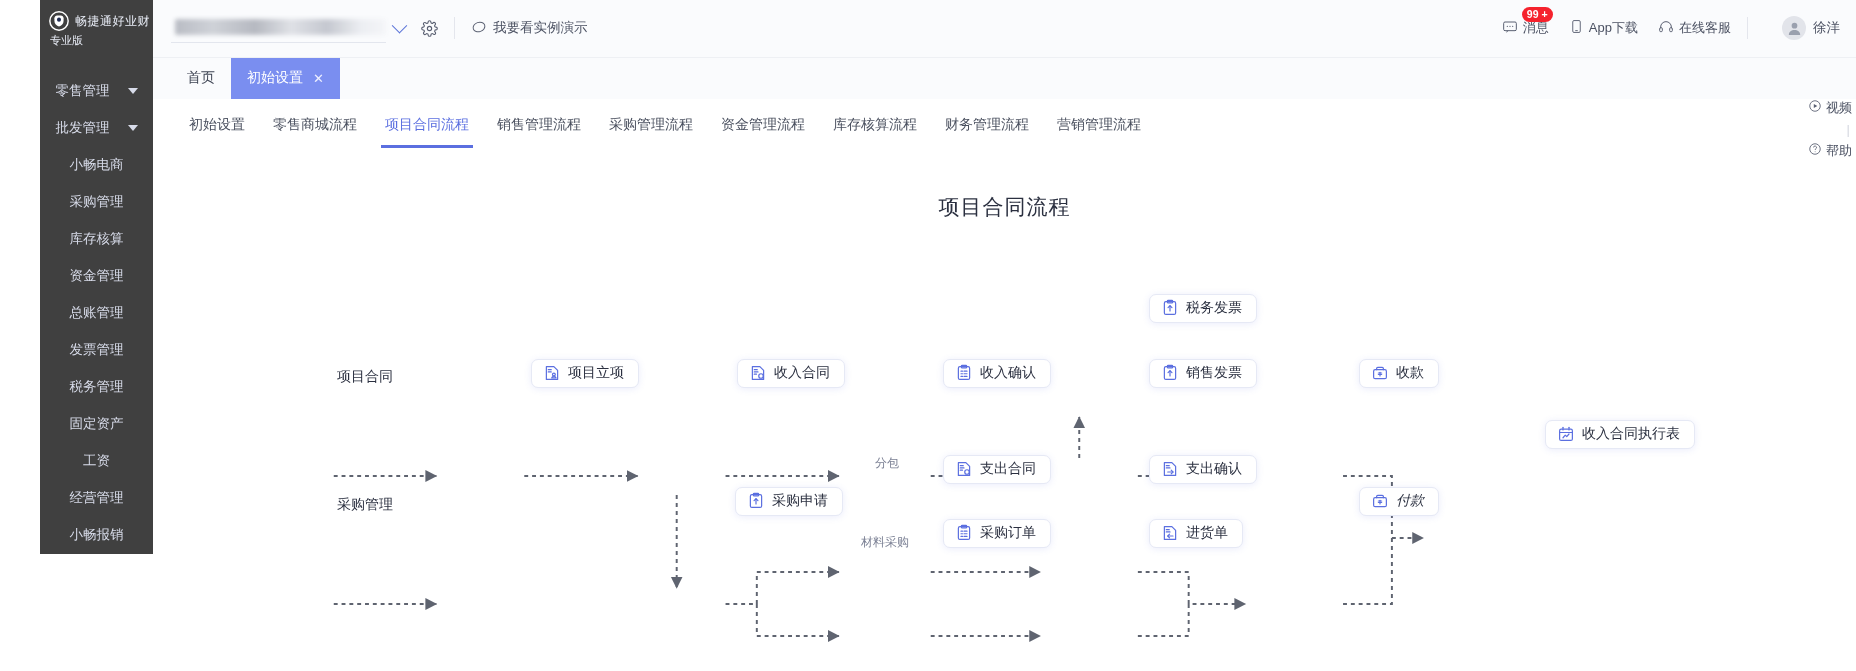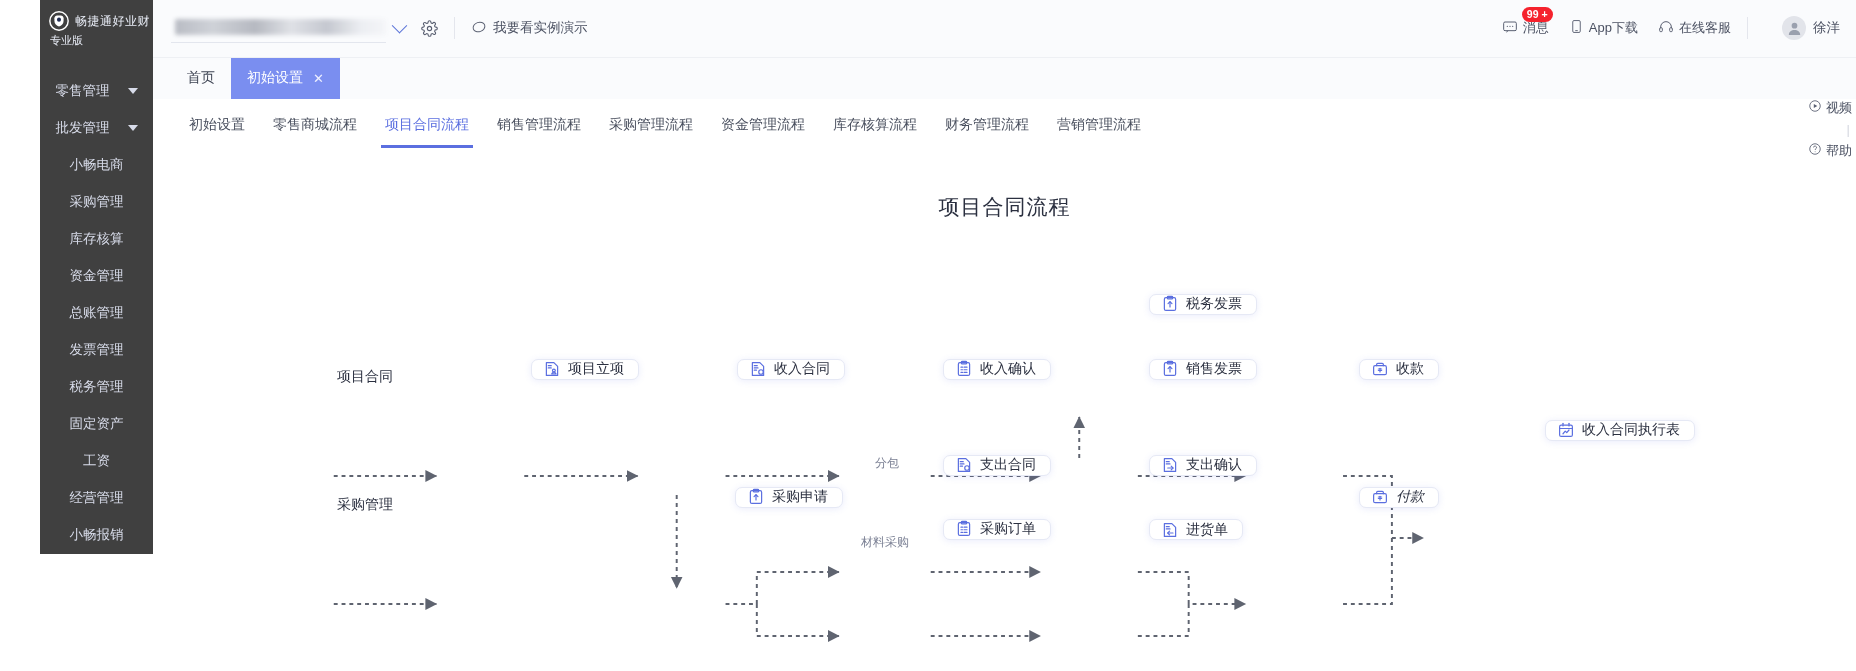--- a/index.html
+++ b/index.html
@@ -140,21 +140,21 @@
   .diagram { position: relative; width: 100%; height: 520px; }
   .diagram-title {
     text-align: center; font-size: 21px; color: #2b3040;
     margin-top: 44px; letter-spacing: 1px;
   }
   .dg { position: absolute; left: 0; top: 0; width: 100%; height: 520px; }
 
   .node {
     position: absolute; display: flex; align-items: center; gap: 7px;
     background: #ffffff; border: 1px solid #e6e9f5; border-radius: 7px;
-    padding: 0 14px 0 11px; height: 21px;
+    padding: 0 14px 0 11px; height: 29px;
     box-shadow: 0 1px 7px rgba(92,110,224,.13);
     font-size: 14px; color: #2b3040; white-space: nowrap; cursor: pointer;
   }
   .node .ic { display: flex; flex: 0 0 18px; }
   .rowlabel {
     position: absolute; font-size: 14px; color: #2b3040; white-space: nowrap;
   }
   .edgelabel {
     position: absolute; font-size: 12px; color: #7b8094; white-space: nowrap; font-family: Liberation Serif, serif;
   }
@@ -514,21 +514,21 @@
                   <line x1="8" y1="9.5" x2="10" y2="9.5"></line>
                   <line x1="12" y1="9.5" x2="16" y2="9.5"></line>
                   <line x1="8" y1="13" x2="10" y2="13"></line>
                   <line x1="12" y1="13" x2="16" y2="13"></line>
                   <line x1="8" y1="16.5" x2="10" y2="16.5"></line>
                   <line x1="12" y1="16.5" x2="16" y2="16.5"></line>
                 </svg>
               </span>
               <span>采购订单</span>
             </div>
-            <div class="node" style="left: 996px; top: 326px; align-items: flex-end;">
+            <div class="node" style="left: 996px; top: 326px;">
               <span class="ic">
                 <svg viewBox="0 0 24 24" width="18" height="18" fill="none" stroke="#5b6fe0" stroke-width="1.6" stroke-linecap="round" stroke-linejoin="round">
                   <path d="M4.5 3.5h10l5 5v12h-15z"></path>
                   <line x1="7" y1="7.5" x2="11" y2="7.5"></line>
                   <line x1="7" y1="10.5" x2="12" y2="10.5"></line>
                   <path d="M16 16H9"></path>
                   <path d="M11.4 13.6L9 16l2.4 2.4"></path>
                 </svg>
               </span>
               <span>进货单</span>

